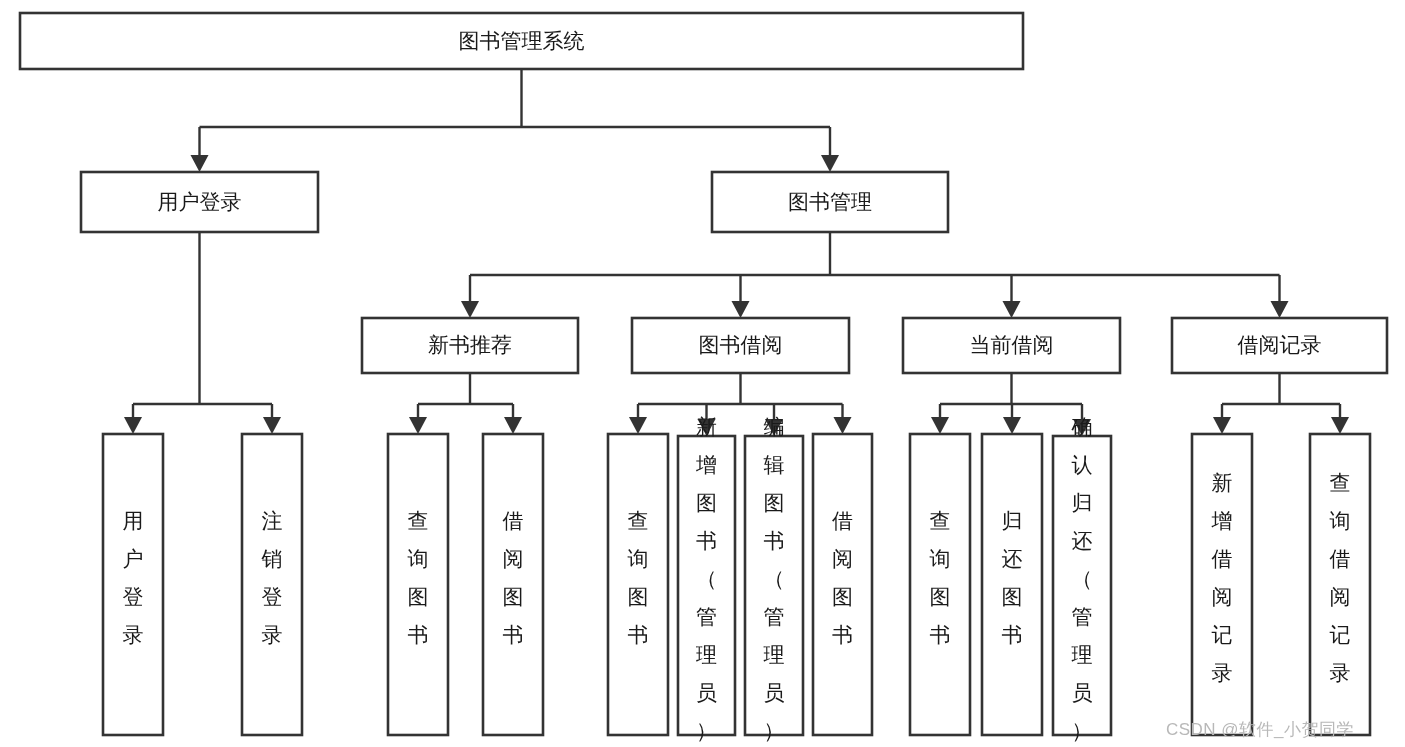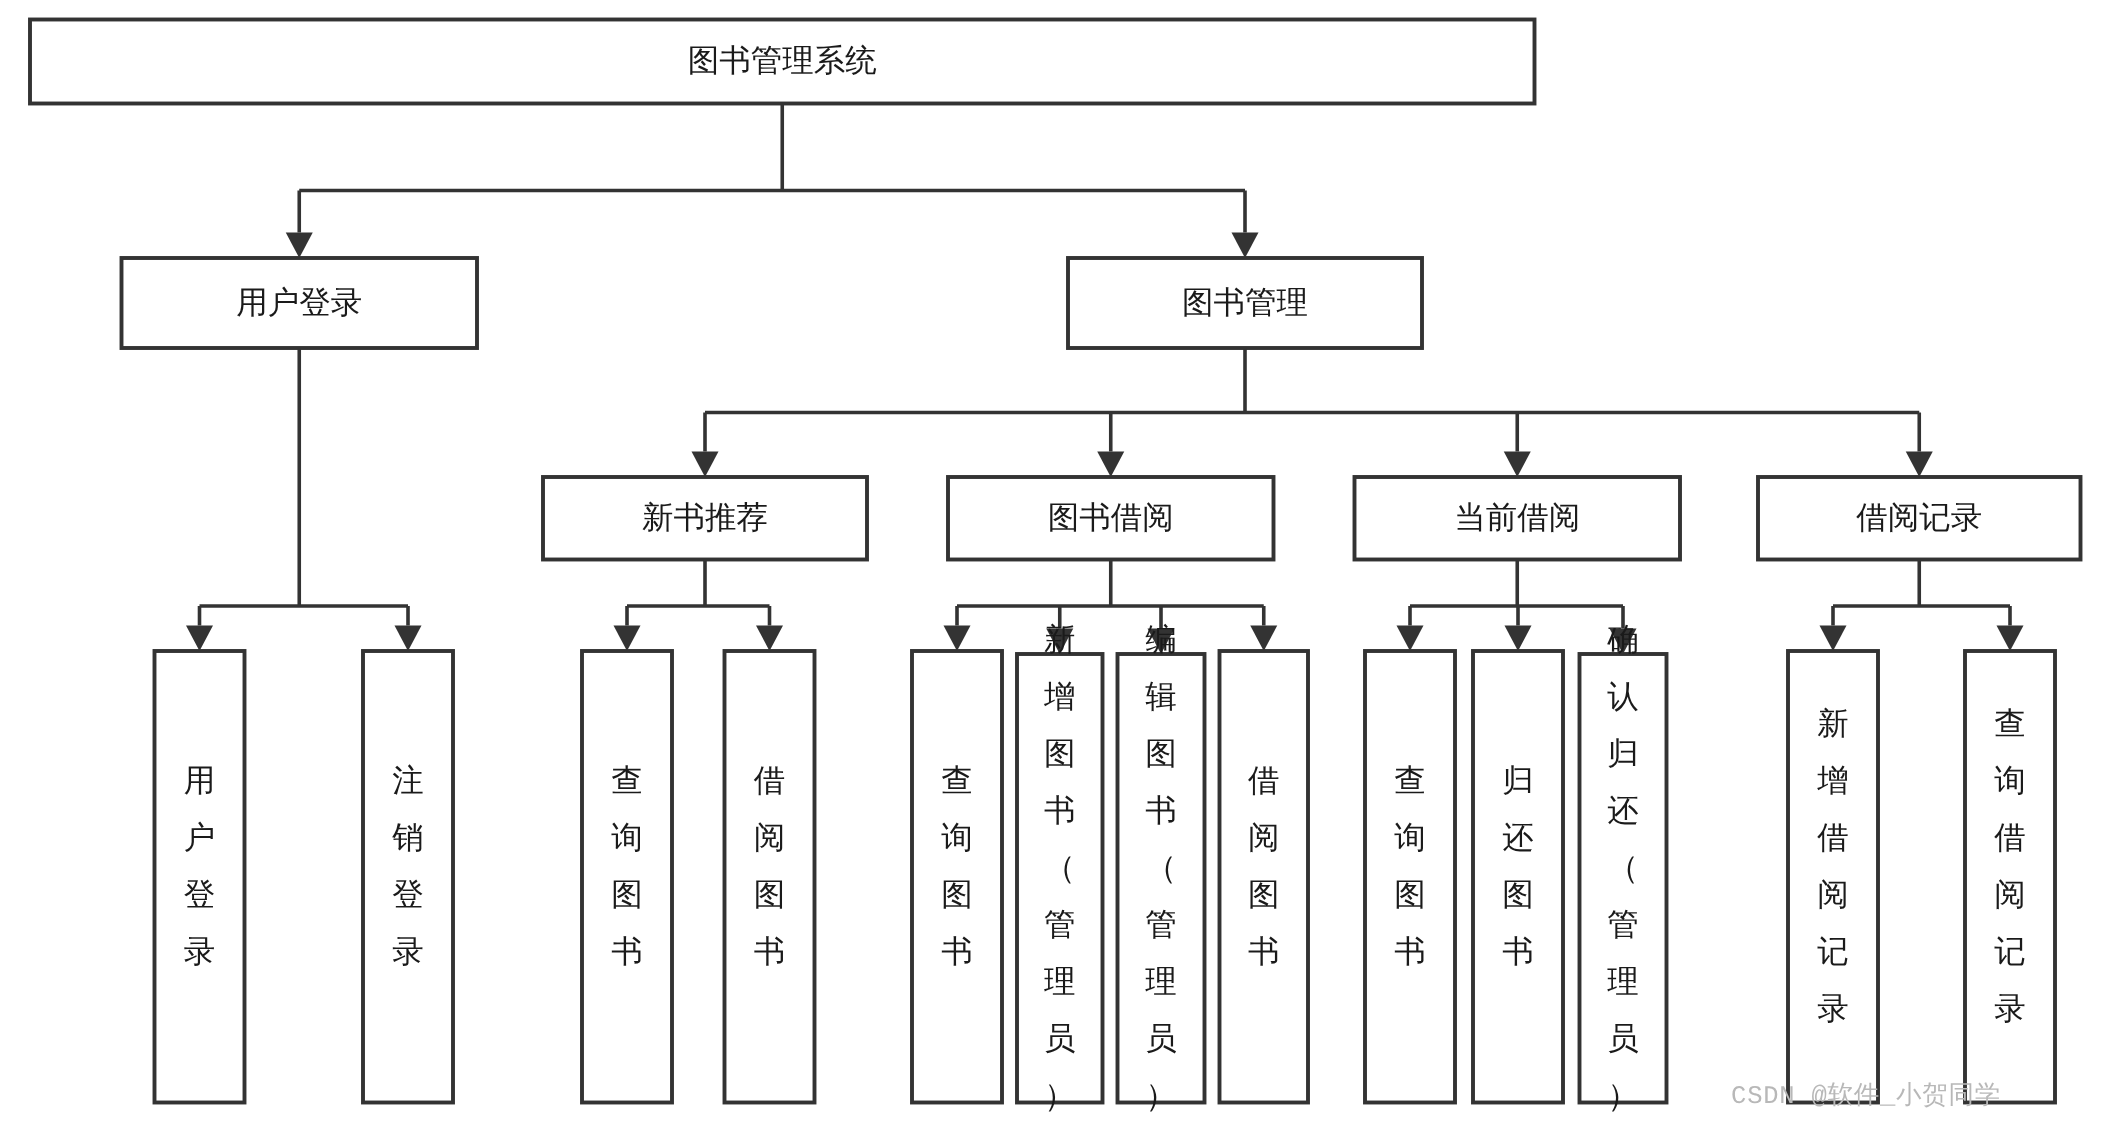--- a/index.html
+++ b/index.html
@@ -49,23 +49,23 @@
     stroke: #333333;
     stroke-width: 2.4;
     fill: none;
   }
   .arrow-head {
     fill: #333333;
     stroke: none;
   }
   .watermark {
     position: absolute;
-    right: 24px;
+    right: 4px;
     bottom: 6px;
-    font-family: Liberation Mono, monospace;
+    font-family: Liberation Sans, sans-serif;
     font-size: 17px;
     color: #b8b8b8;
     letter-spacing: 0.5px;
     white-space: nowrap;
     pointer-events: none;
   }
 </style>
 </head>
 <body>
 

